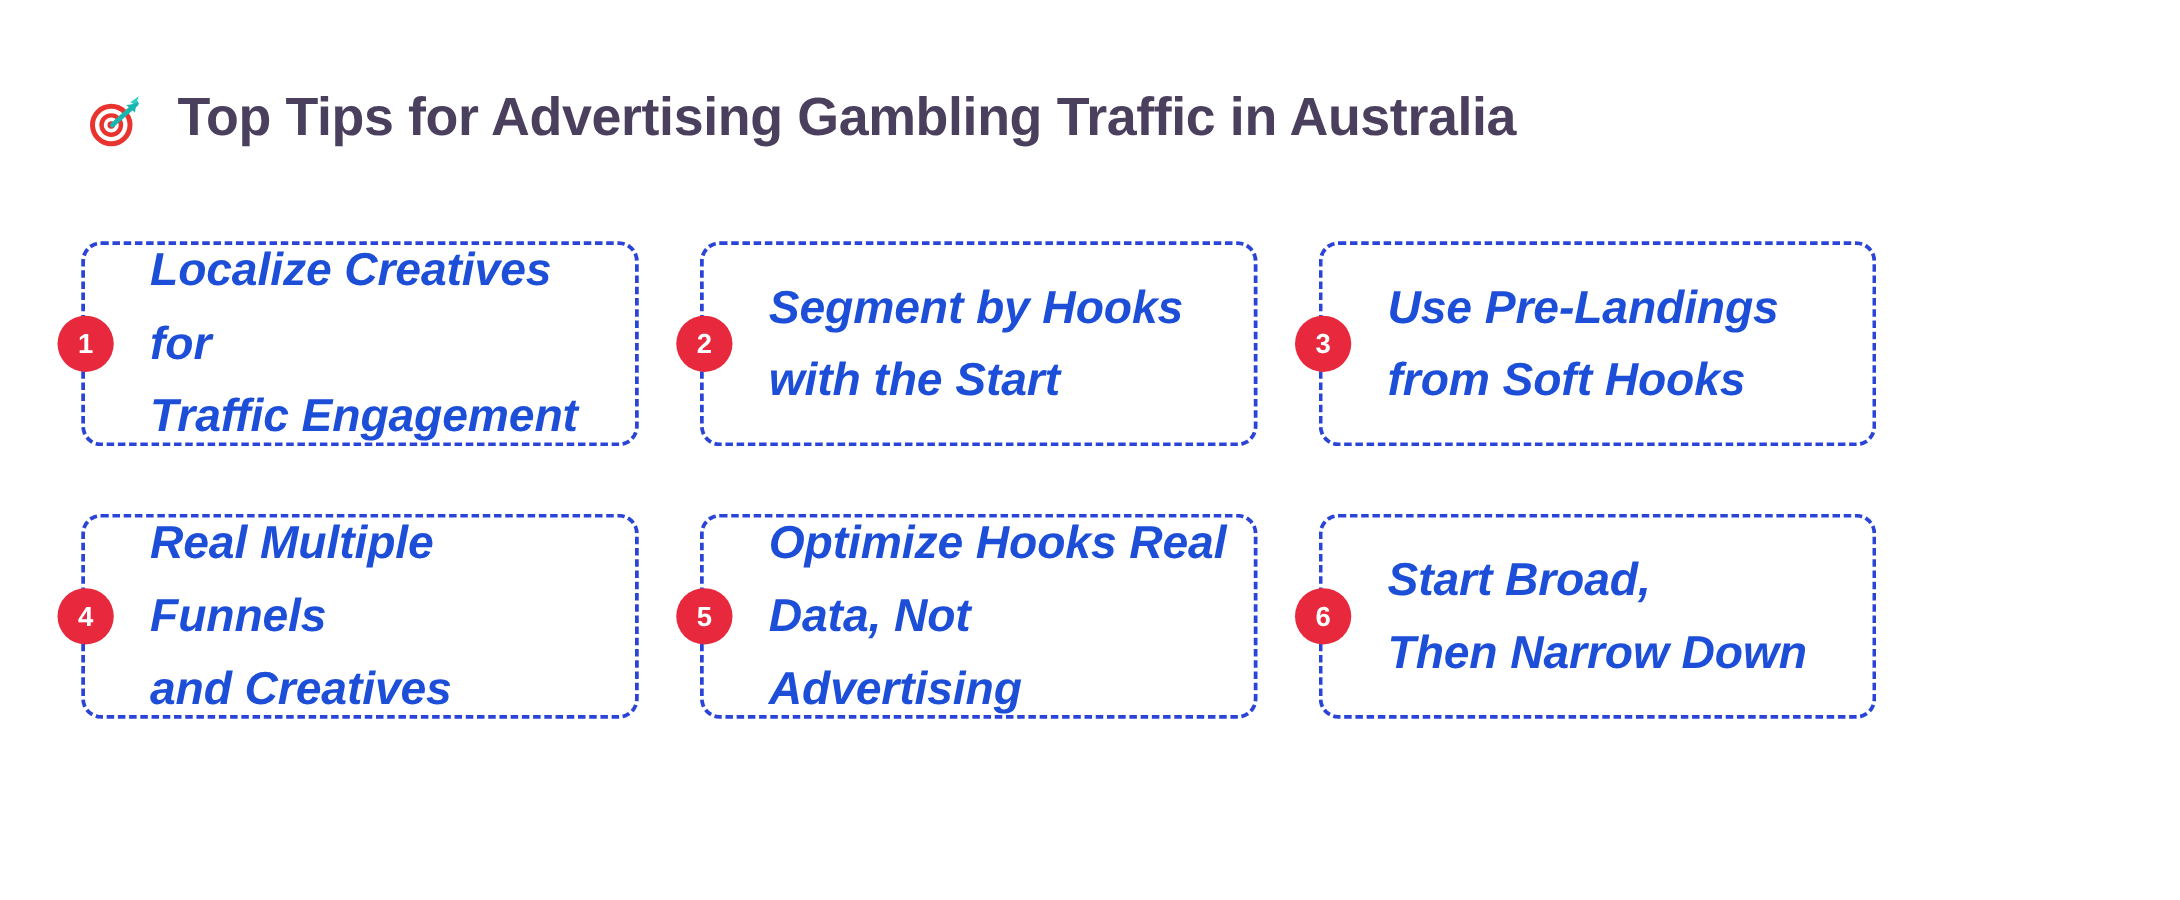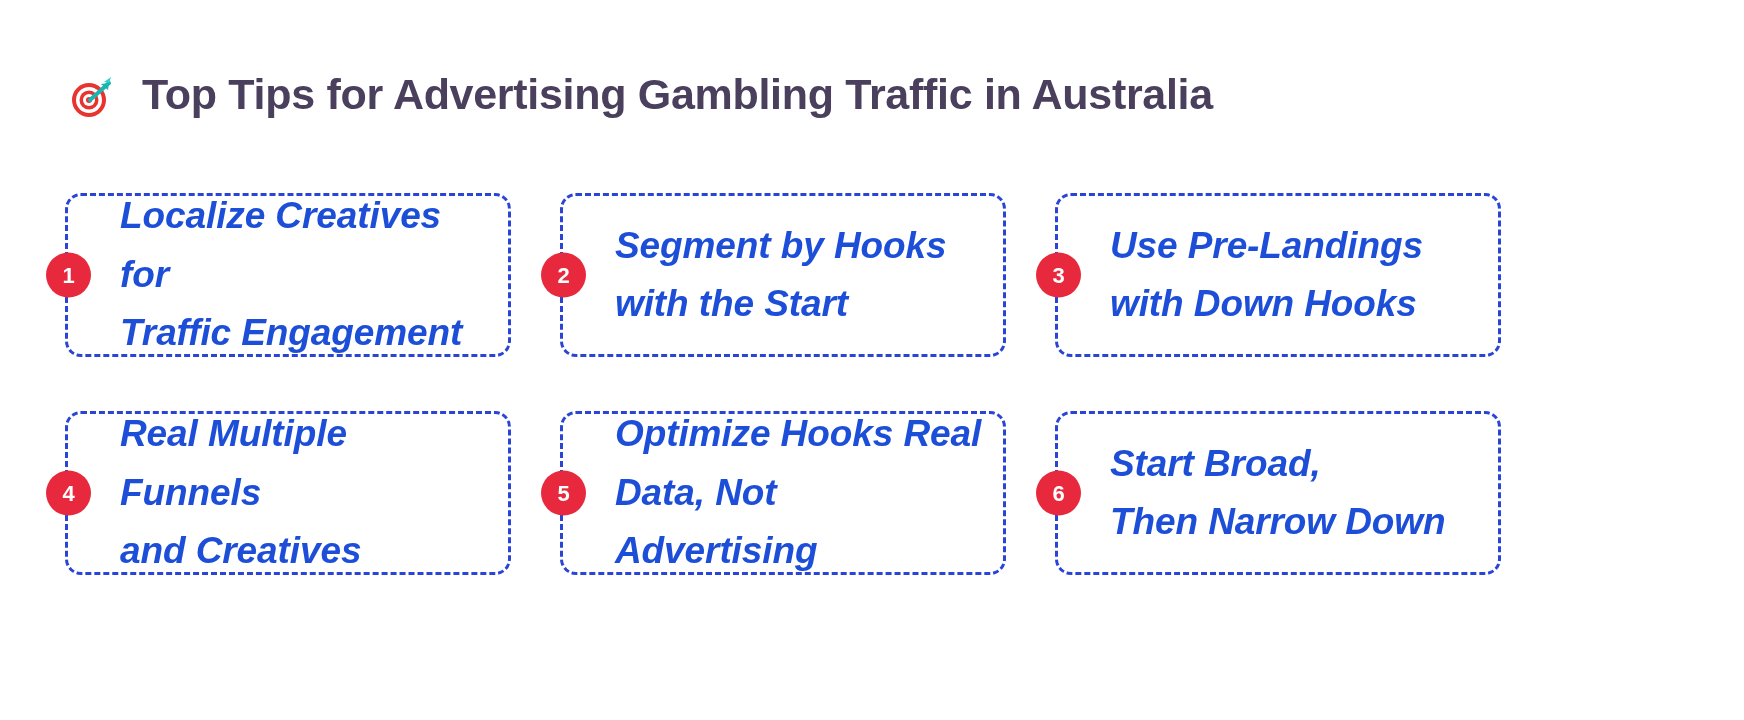--- a/index.html
+++ b/index.html
@@ -141,21 +141,21 @@
       <div class="card-text">
         <span class="l1">Segment by Hooks</span>
         <span class="l2">with the Start</span>
       </div>
     </div>
 
     <div class="card">
       <span class="badge">3</span>
       <div class="card-text">
         <span class="l1">Use Pre-Landings</span>
-        <span class="l2">with Down Hooks</span>
+        <span class="l2">from Soft Hooks</span>
       </div>
     </div>
 
     <div class="card">
       <span class="badge">4</span>
       <div class="card-text">
         <span class="l1">Real Multiple Funnels</span>
         <span class="l2">and Creatives</span>
       </div>
     </div>

